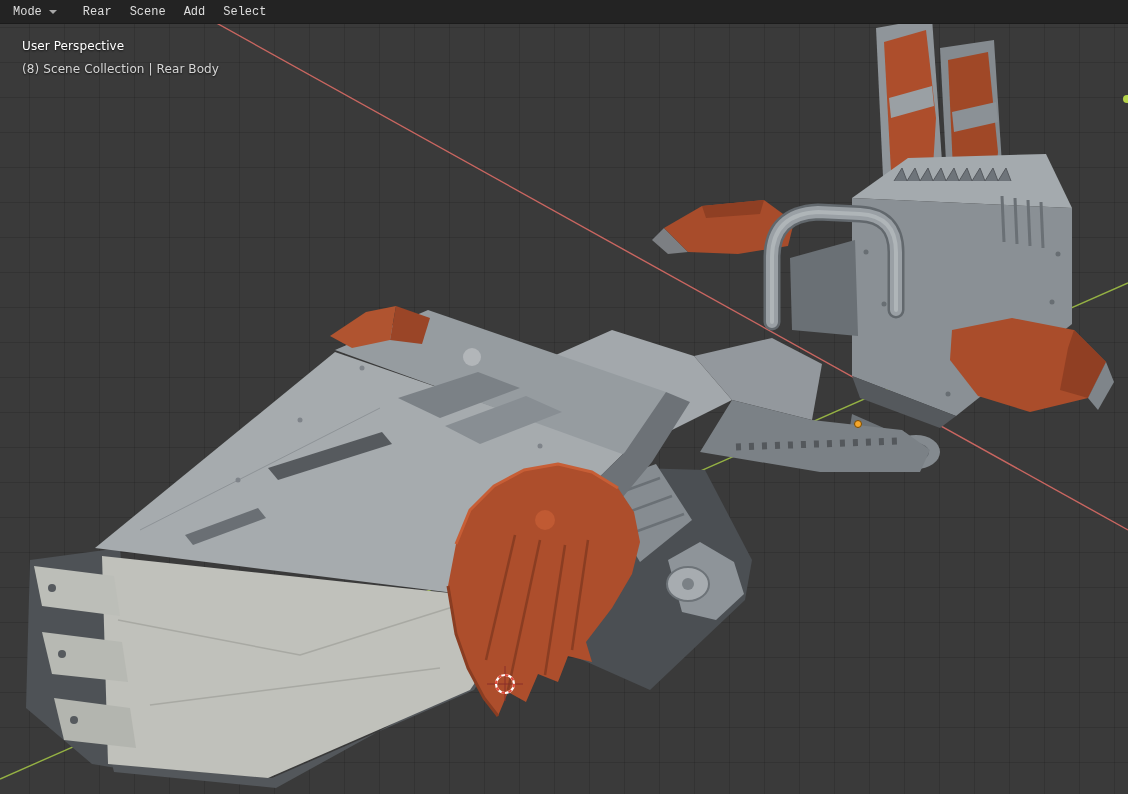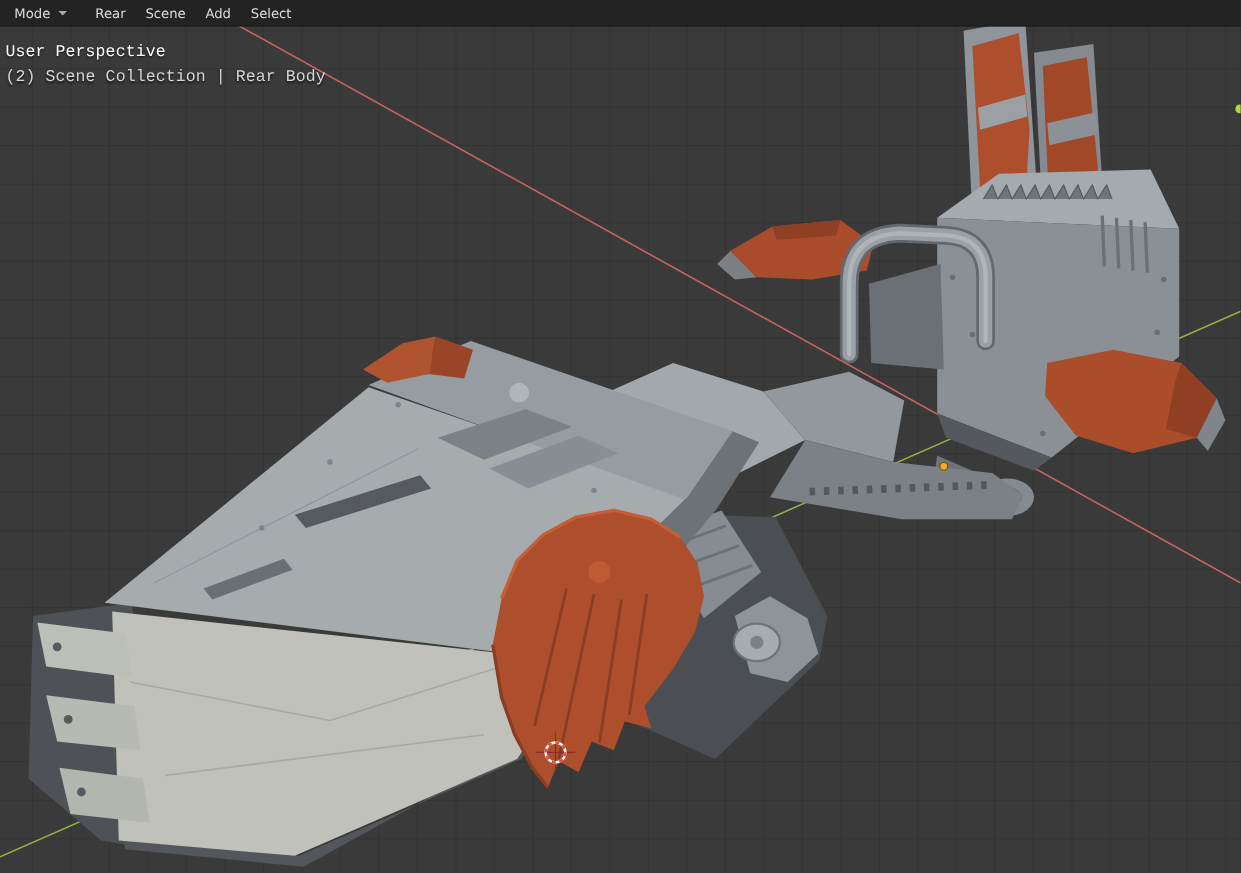--- a/index.html
+++ b/index.html
@@ -17,29 +17,29 @@
     background-image:
       linear-gradient(rgba(0,0,0,0.12) 1px, transparent 1px),
       linear-gradient(90deg, rgba(0,0,0,0.12) 1px, transparent 1px);
     background-size:35px 35px;background-position:-6px -8px;}
   svg.canvas{position:absolute;inset:0;display:block;}
 
   
   .menubar{position:absolute;top:0;left:0;right:0;height:24px;
     background:var(--header-bg);border-bottom:1px solid #1b1b1b;
     display:flex;align-items:center;padding:0 5px;z-index:30;
-    font-size:12px;color:var(--header-text);}
+    font-size:12px;color:var(--header-text);font-family:Liberation Mono, monospace;}
   .menu-item{padding:3px 9px;border-radius:3px;white-space:nowrap;cursor:default;line-height:1;}
   .menu-mode{display:flex;align-items:center;gap:7px;margin-right:9px;padding:3px 8px;}
   .chev{width:0;height:0;border-left:4px solid transparent;border-right:4px solid transparent;
     border-top:4px solid #a8a8a8;display:inline-block;}
 
   
-  .overlay-text{position:absolute;left:5px;color:#fff;font-size:15px;z-index:20;
-    text-shadow:0 1px 2px rgba(0,0,0,.7);letter-spacing:.1px;font-family:Liberation Mono, monospace;}
+  .overlay-text{position:absolute;left:22px;color:#fff;font-size:12px;z-index:20;
+    text-shadow:0 1px 2px rgba(0,0,0,.7);letter-spacing:.1px;}
   .view-label{top:39px;}
   .context-label{top:62px;color:#d6d6d6;}
 </style>
 </head>
 <body>
 
 <div class="stage">
 
   <div class="viewport">
     <svg class="canvas" width="1128" height="794" viewBox="0 0 1128 794">
@@ -181,15 +181,15 @@
     </div>
     <div class="menu-item">
       <span>Add</span>
     </div>
     <div class="menu-item">
       <span>Select</span>
     </div>
   </div>
 
   <div class="overlay-text view-label">User Perspective</div>
-  <div class="overlay-text context-label">(2) Scene Collection | Rear Body</div>
+  <div class="overlay-text context-label">(8) Scene Collection | Rear Body</div>
 
 </div>
 
 </body></html>

